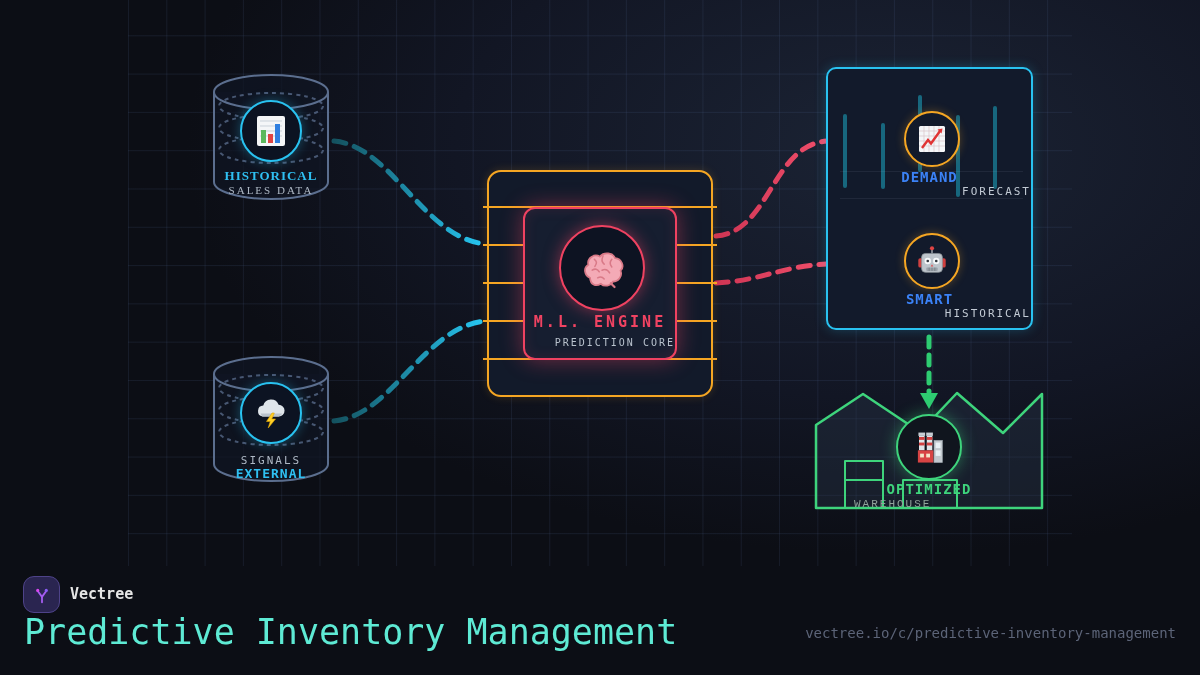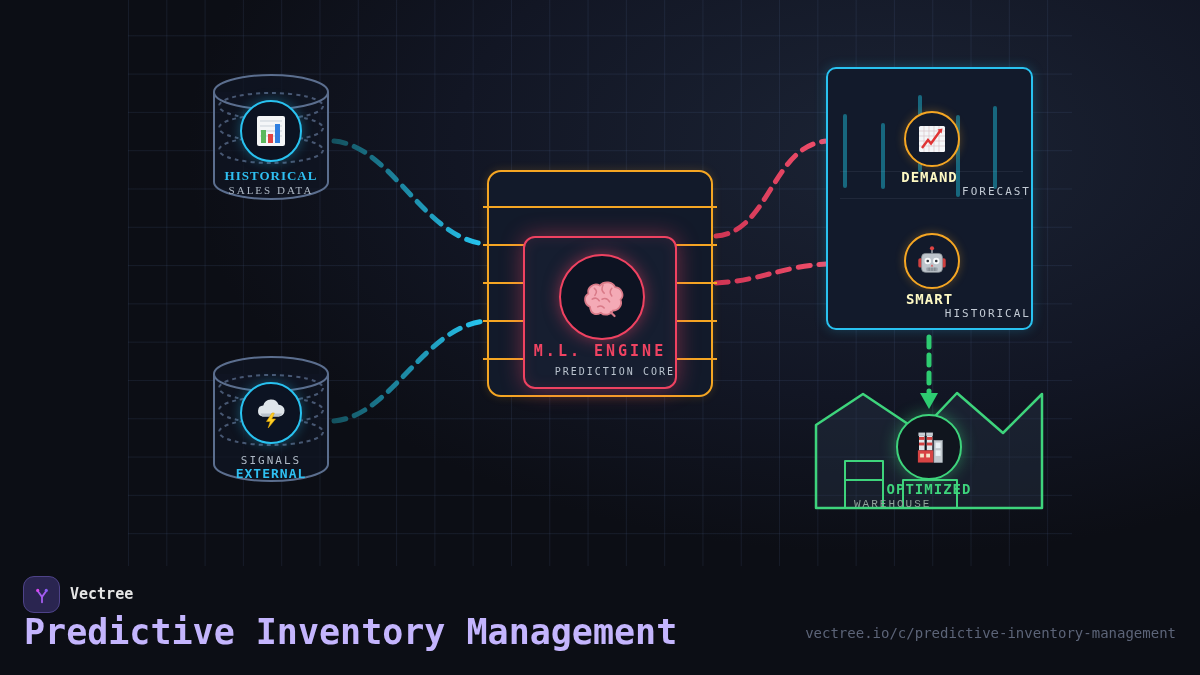--- a/index.html
+++ b/index.html
@@ -25,37 +25,36 @@
   .cyl { position:absolute; width:118px; height:132px; z-index:2; }
   .node-circle {
     position:absolute; border-radius:50%; background:#0c1322;
     display:flex; align-items:center; justify-content:center;
   }
   .cyan-ring  { border:2.5px solid #29c2f0; box-shadow:0 0 12px rgba(41,194,240,.35); }
   .lbl { position:absolute; width:100%; text-align:center; white-space:nowrap; }
   .lbl-main  { font-weight:bold; font-size:13px; letter-spacing:1px; }
   .lbl-sub   { font-size:11px; letter-spacing:2px; color:#aeb8c4; }
   .cyan-t   { color:#2fc0f2; }
-  .orange-t { color:#fef9c3; }
+  .orange-t { color:#3b82f6; }
   .red-t    { color:#f04362; }
   .green-t  { color:#3ed47c; }
 
   
   .engine-outer {
     position:absolute; left:487px; top:170px; width:226px; height:227px;
     border:2px solid #f5a623; border-radius:14px; background:#121a2a;
     box-shadow:0 0 10px rgba(245,166,35,.18); z-index:2;
   }
   .pin { position:absolute; left:483px; width:234px; height:2px; background:#f5a623; z-index:3; }
   .engine-core {
     position:absolute; left:523px; top:207px; width:154px; height:153px;
     border:2px solid #ef4261; border-radius:12px; background:#161e30;
     box-shadow:0 0 22px rgba(239,66,97,.45), inset 0 0 14px rgba(239,66,97,.12);
     z-index:4;
-    margin-top:29px;
   }
   .core-circle {
     position:absolute; left:34px; top:16px; width:86px; height:86px; border-radius:50%;
     background:#0d1322; border:2.5px solid #ef4261;
     box-shadow:0 0 16px rgba(239,66,97,.5);
     display:flex; align-items:center; justify-content:center;
   }
   .core-title { position:absolute; top:104px; width:100%; text-align:center;
     font-size:15px; font-weight:bold; letter-spacing:3px; }
   .core-sub { position:absolute; top:128px; width:100%; text-align:right;
@@ -86,21 +85,21 @@
   .wh-sub  { position:absolute; left:854px; top:498px; width:150px; 
     font-size:11px; letter-spacing:2px; color:#90a39b; z-index:5;font-family:Liberation Mono, monospace; }
 
   
   .logo-badge {
     position:absolute; left:23px; top:576px; width:37px; height:37px; border-radius:11px;
     background:#2a2550; border:1px solid #4e4389;
     display:flex; align-items:center; justify-content:center; z-index:2;
   }
   .brand-name { position:absolute; left:70px; top:585px; font-size:15px; font-weight:bold; color:#e5e5e5; z-index:2; }
-  .page-title { position:absolute; left:24px; top:612px; font-size:35px; font-weight:bold; color:#c4b5fd; letter-spacing:0px; z-index:2; white-space:nowrap; }
+  .page-title { position:absolute; left:24px; top:612px; font-size:35px; font-weight:normal; color:#5eead4; letter-spacing:0px; z-index:2; white-space:nowrap; }
   .page-url { position:absolute; right:24px; top:625px; font-size:14px; color:#5c6478; z-index:2; }
 </style>
 </head>
 <body>
 
 <div class="grid"></div>
 
 <svg class="layer" width="1200" height="675" viewBox="0 0 1200 675">
   <defs>
     <linearGradient id="cy1" x1="334" y1="0" x2="486" y2="0" gradientUnits="userSpaceOnUse">

